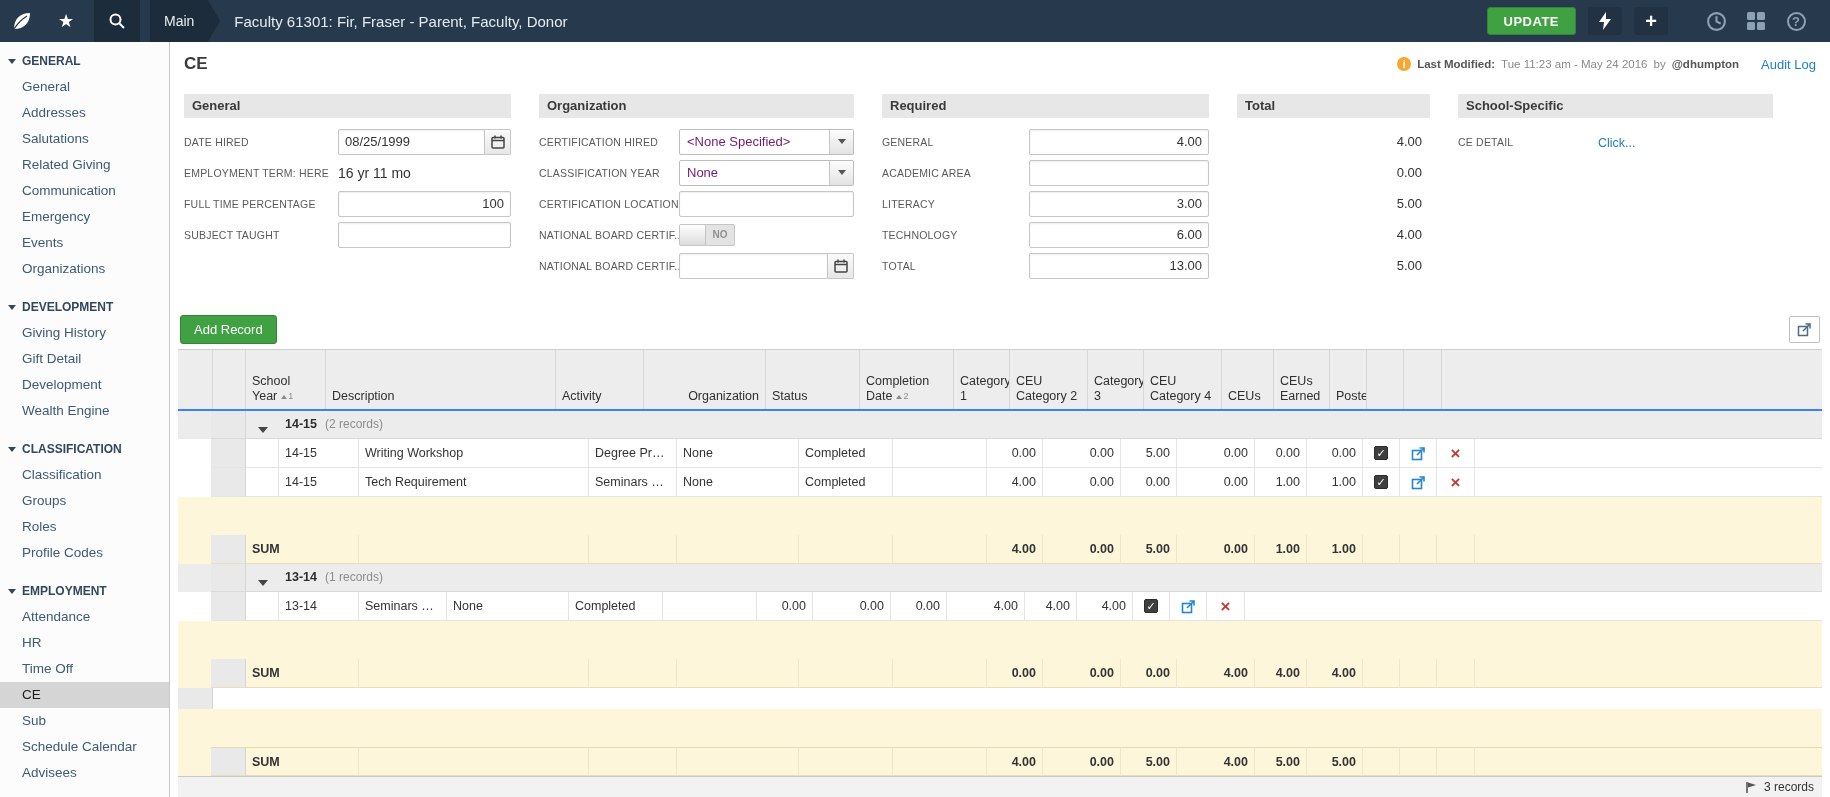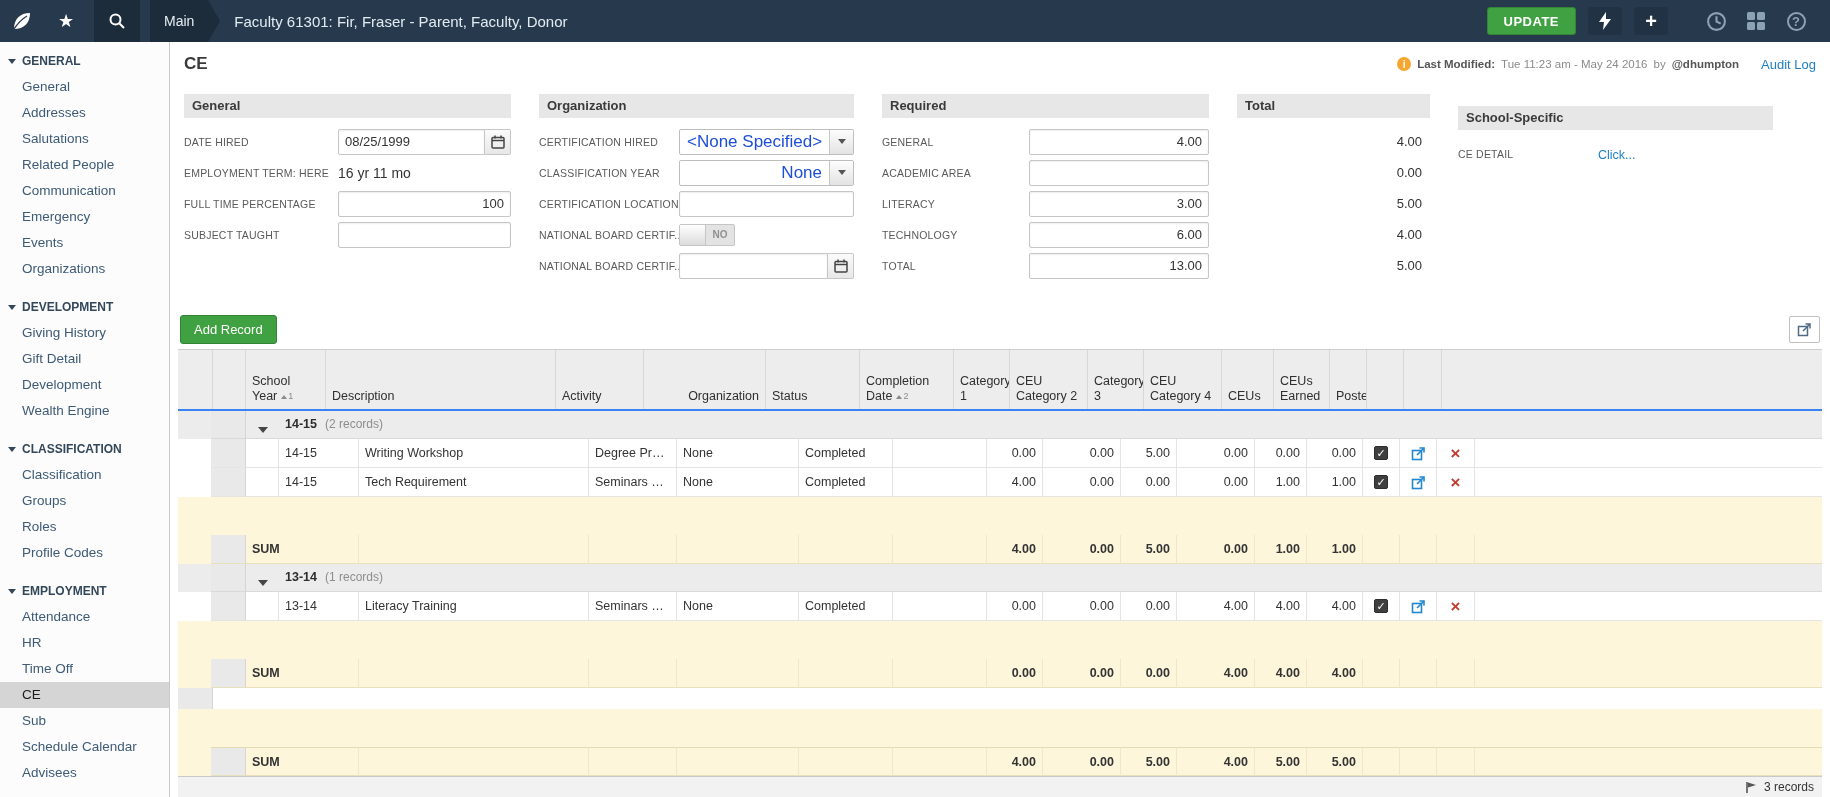--- a/index.html
+++ b/index.html
@@ -38,34 +38,34 @@
   .page-header { height:44px; display:flex; align-items:center; padding:0 14px; }
   .page-title { font-size:17px; font-weight:bold; color:#3a3a3a; }
   .ph-right { margin-left:auto; display:flex; align-items:center; gap:6px; font-size:11.5px; color:#8a8a8a; }
   .info-dot { width:14px; height:14px; border-radius:50%; background:#f5a731; color:#fff; font-size:10px; font-weight:bold; display:flex; align-items:center; justify-content:center; }
   .ph-bold { font-weight:bold; color:#555; }
   .audit-link { color:#1d7fc4; font-size:13px; margin-left:16px; cursor:pointer; text-decoration:none; }
 
   
   .panels { display:flex; padding:8px 14px 28px 14px; }
   .panel { margin-right:28px; }
-  .panel:last-child { margin-right:0;margin-top:12px; }
+  .panel:last-child { margin-right:0; }
   .p-general { width:327px; } .p-cert { width:315px; } .p-req { width:327px; } .p-total { width:193px; } .p-school { width:315px; }
   .panel-title { background:#e7e7e7; height:24px; line-height:24px; padding:0 8px; font-size:13px; font-weight:bold; color:#3a3a3a; margin-bottom:8px; }
   .frow { display:flex; align-items:center; height:31px; }
   .flabel { flex:1; font-size:10.5px; color:#5a5a5a; padding-right:8px; white-space:nowrap; overflow:hidden; letter-spacing:.2px; }
   .tinput { height:26px; border:1px solid #c6c6c6; padding:0 6px; font-size:13px; color:#333; font-family:"Liberation Sans",sans-serif; box-shadow:inset 0 1px 2px rgba(0,0,0,.07); border-radius:2px; outline:none; }
   .w173 { width:173px; } .w175 { width:175px; } .w180 { width:180px; }
   .num-input { text-align:right; }
   .static-val { width:173px; font-size:14px; color:#333; }
   .date-ctl { display:flex; width:173px; }
   .date-ctl .tinput { flex:1; border-radius:2px 0 0 2px; min-width:0; }
   .cal-btn { width:26px; height:26px; border:1px solid #c6c6c6; border-left:none; background:linear-gradient(#fbfbfb,#e7e7e7); display:flex; align-items:center; justify-content:center; cursor:pointer; border-radius:0 2px 2px 0; flex:none; }
   .select { display:flex; align-items:center; height:26px; border:1px solid #bdbdbd; background:#fff; border-radius:2px; cursor:pointer; }
-  .select-val { flex:1; padding:0 7px; font-size:17px; color:#1d4ed8; white-space:nowrap; overflow:hidden;text-align:right; }
+  .select-val { flex:1; padding:0 7px; font-size:13px; color:#701a75; white-space:nowrap; overflow:hidden; }
   .select-btn { width:24px; height:24px; border-left:1px solid #c6c6c6; background:linear-gradient(#fdfdfd,#e3e3e3); display:flex; align-items:center; justify-content:center; flex:none; }
   .dd-tri { width:0; height:0; border-left:4px solid transparent; border-right:4px solid transparent; border-top:5px solid #555; }
   .toggle { width:56px; height:22px; border:1px solid #c5c5c5; border-radius:2px; display:flex; background:#e3e3e3; cursor:pointer; overflow:hidden; }
   .toggle-handle { width:26px; background:linear-gradient(#fefefe,#dcdcdc); border-right:1px solid #c5c5c5; }
   .toggle-label { flex:1; text-align:center; line-height:20px; font-size:10px; font-weight:bold; color:#909090; }
   .total-row { height:31px; display:flex; align-items:center; justify-content:flex-end; padding-right:8px; font-size:13px; color:#333; }
   .link { color:#1d7fc4; font-size:12.5px; cursor:pointer; }
 
   
   .grid-wrap { flex:1; display:flex; flex-direction:column; margin:0 8px; min-height:0; }
@@ -175,21 +175,21 @@
 
   <div class="sidebar">
     <div class="sb-section">
       <div class="sb-header">
           <span class="sb-tri"></span>
           <span>GENERAL</span>
         </div>
       <div class="sb-item">General</div>
       <div class="sb-item">Addresses</div>
       <div class="sb-item">Salutations</div>
-      <div class="sb-item">Related People</div>
+      <div class="sb-item">Related Giving</div>
       <div class="sb-item">Communication</div>
       <div class="sb-item">Emergency</div>
       <div class="sb-item">Events</div>
       <div class="sb-item">Organizations</div>
     </div>
     <div class="sb-section">
       <div class="sb-header">
           <span class="sb-tri"></span>
           <span>DEVELOPMENT</span>
         </div>
@@ -537,21 +537,20 @@
         <div class="cell group-label-cell">
           <span class="group-label">13-14</span>
           <span class="group-count">(1 records)</span>
         </div>
       </div>
 
       <div class="trow">
         <div class="cell c-handle"></div>
         <div class="cell c-indent"></div>
         <div class="cell c-year">13-14</div>
-        <div class="cell c-desc">Literacy Training</div>
         <div class="cell c-act">Seminars &amp;…</div>
         <div class="cell c-org muted">None</div>
         <div class="cell c-status">Completed</div>
         <div class="cell c-date"></div>
         <div class="cell c-cat1 num">0.00</div>
         <div class="cell c-cat2 num">0.00</div>
         <div class="cell c-cat3 num">0.00</div>
         <div class="cell c-cat4 num">4.00</div>
         <div class="cell c-ceus num">4.00</div>
         <div class="cell c-earned num">4.00</div>

